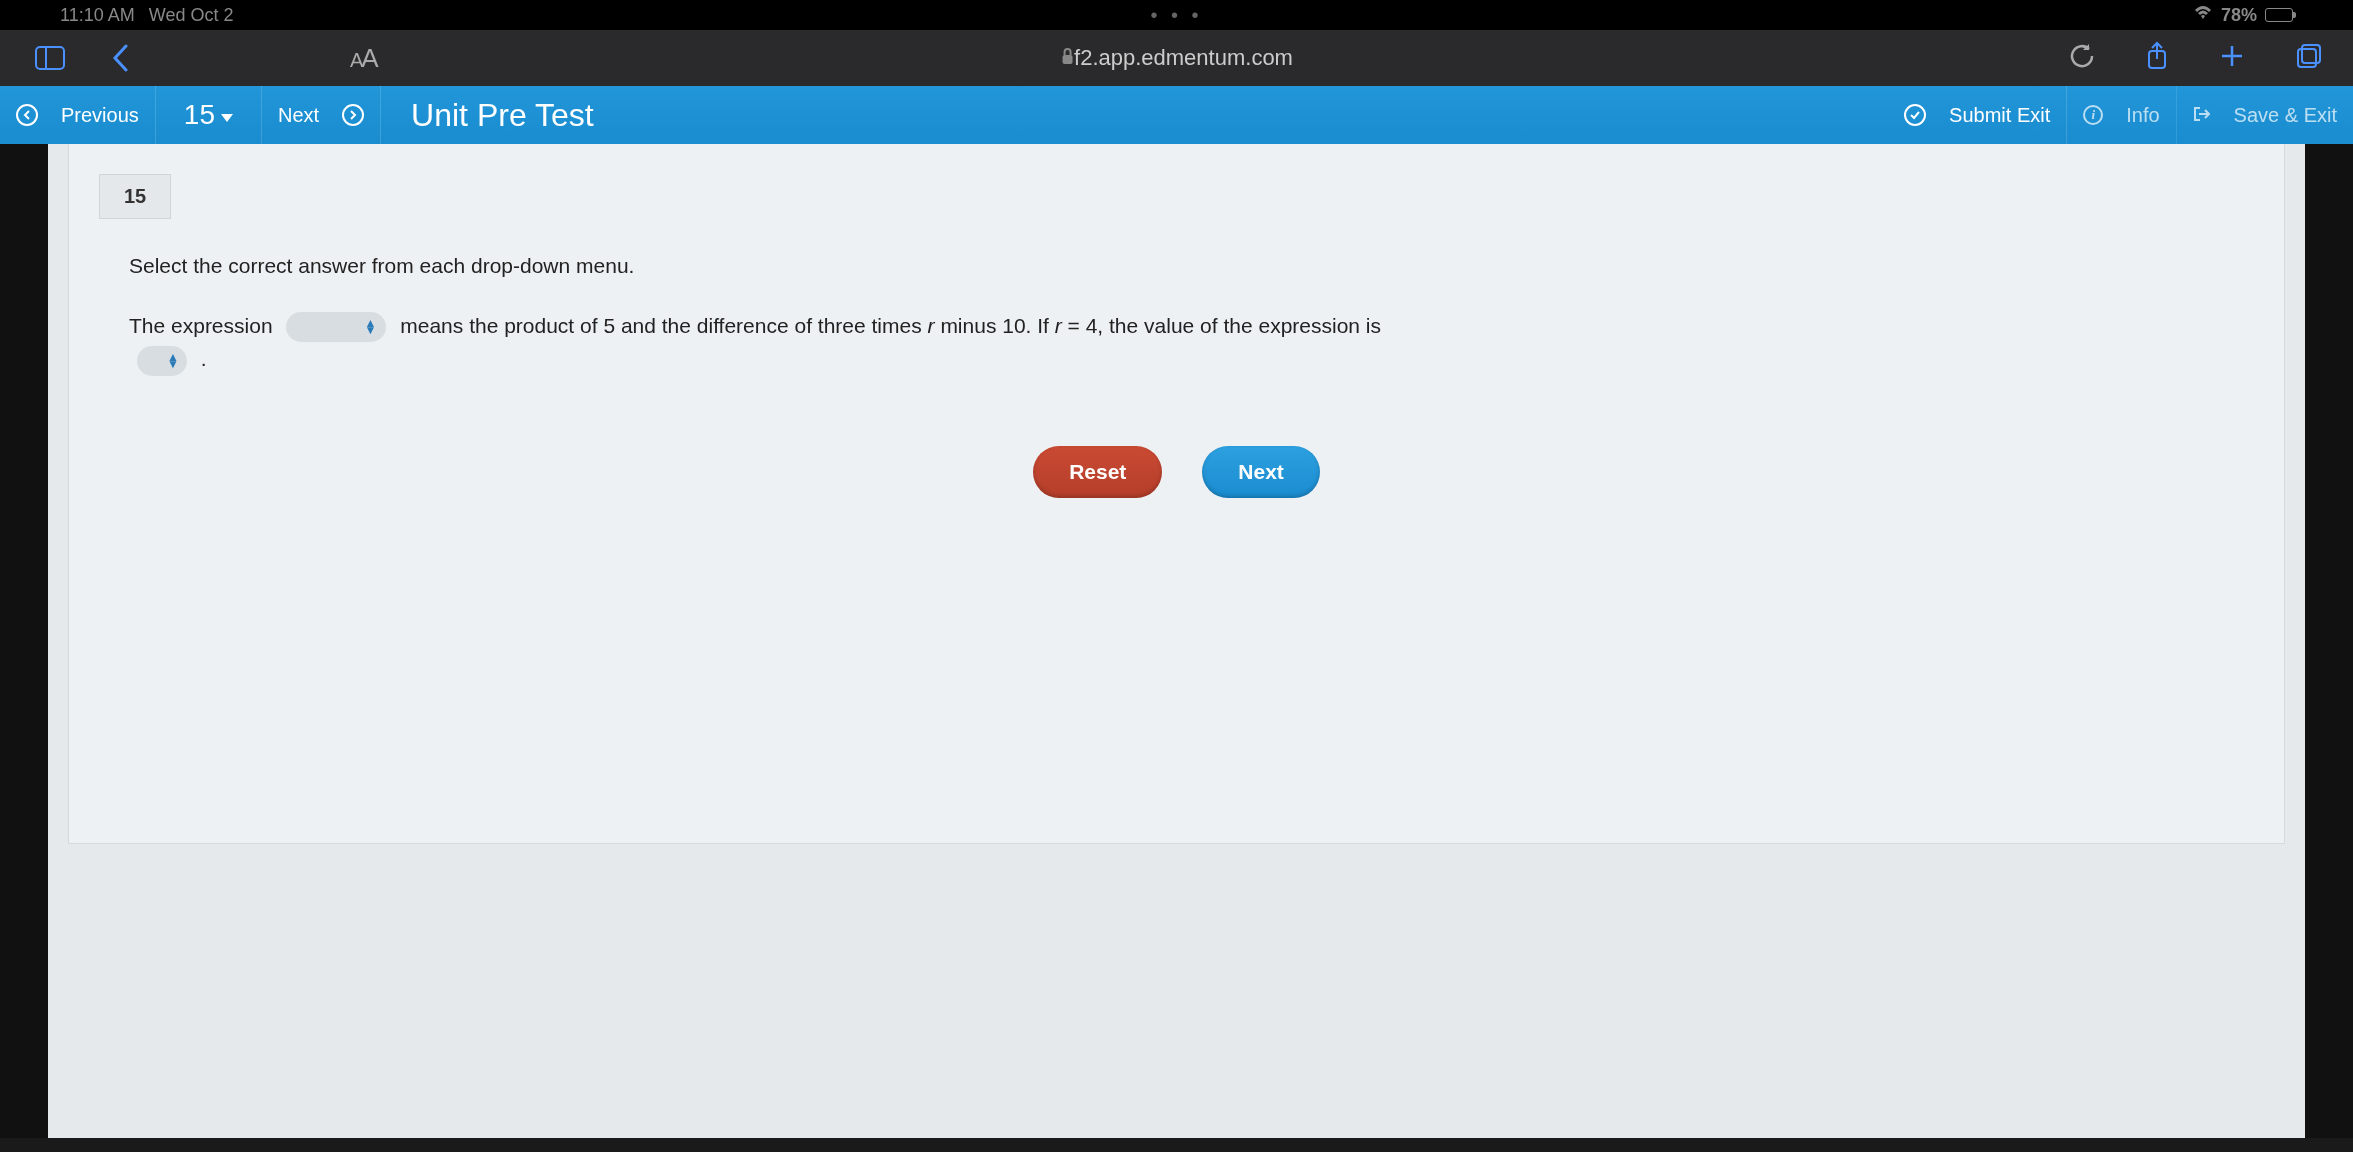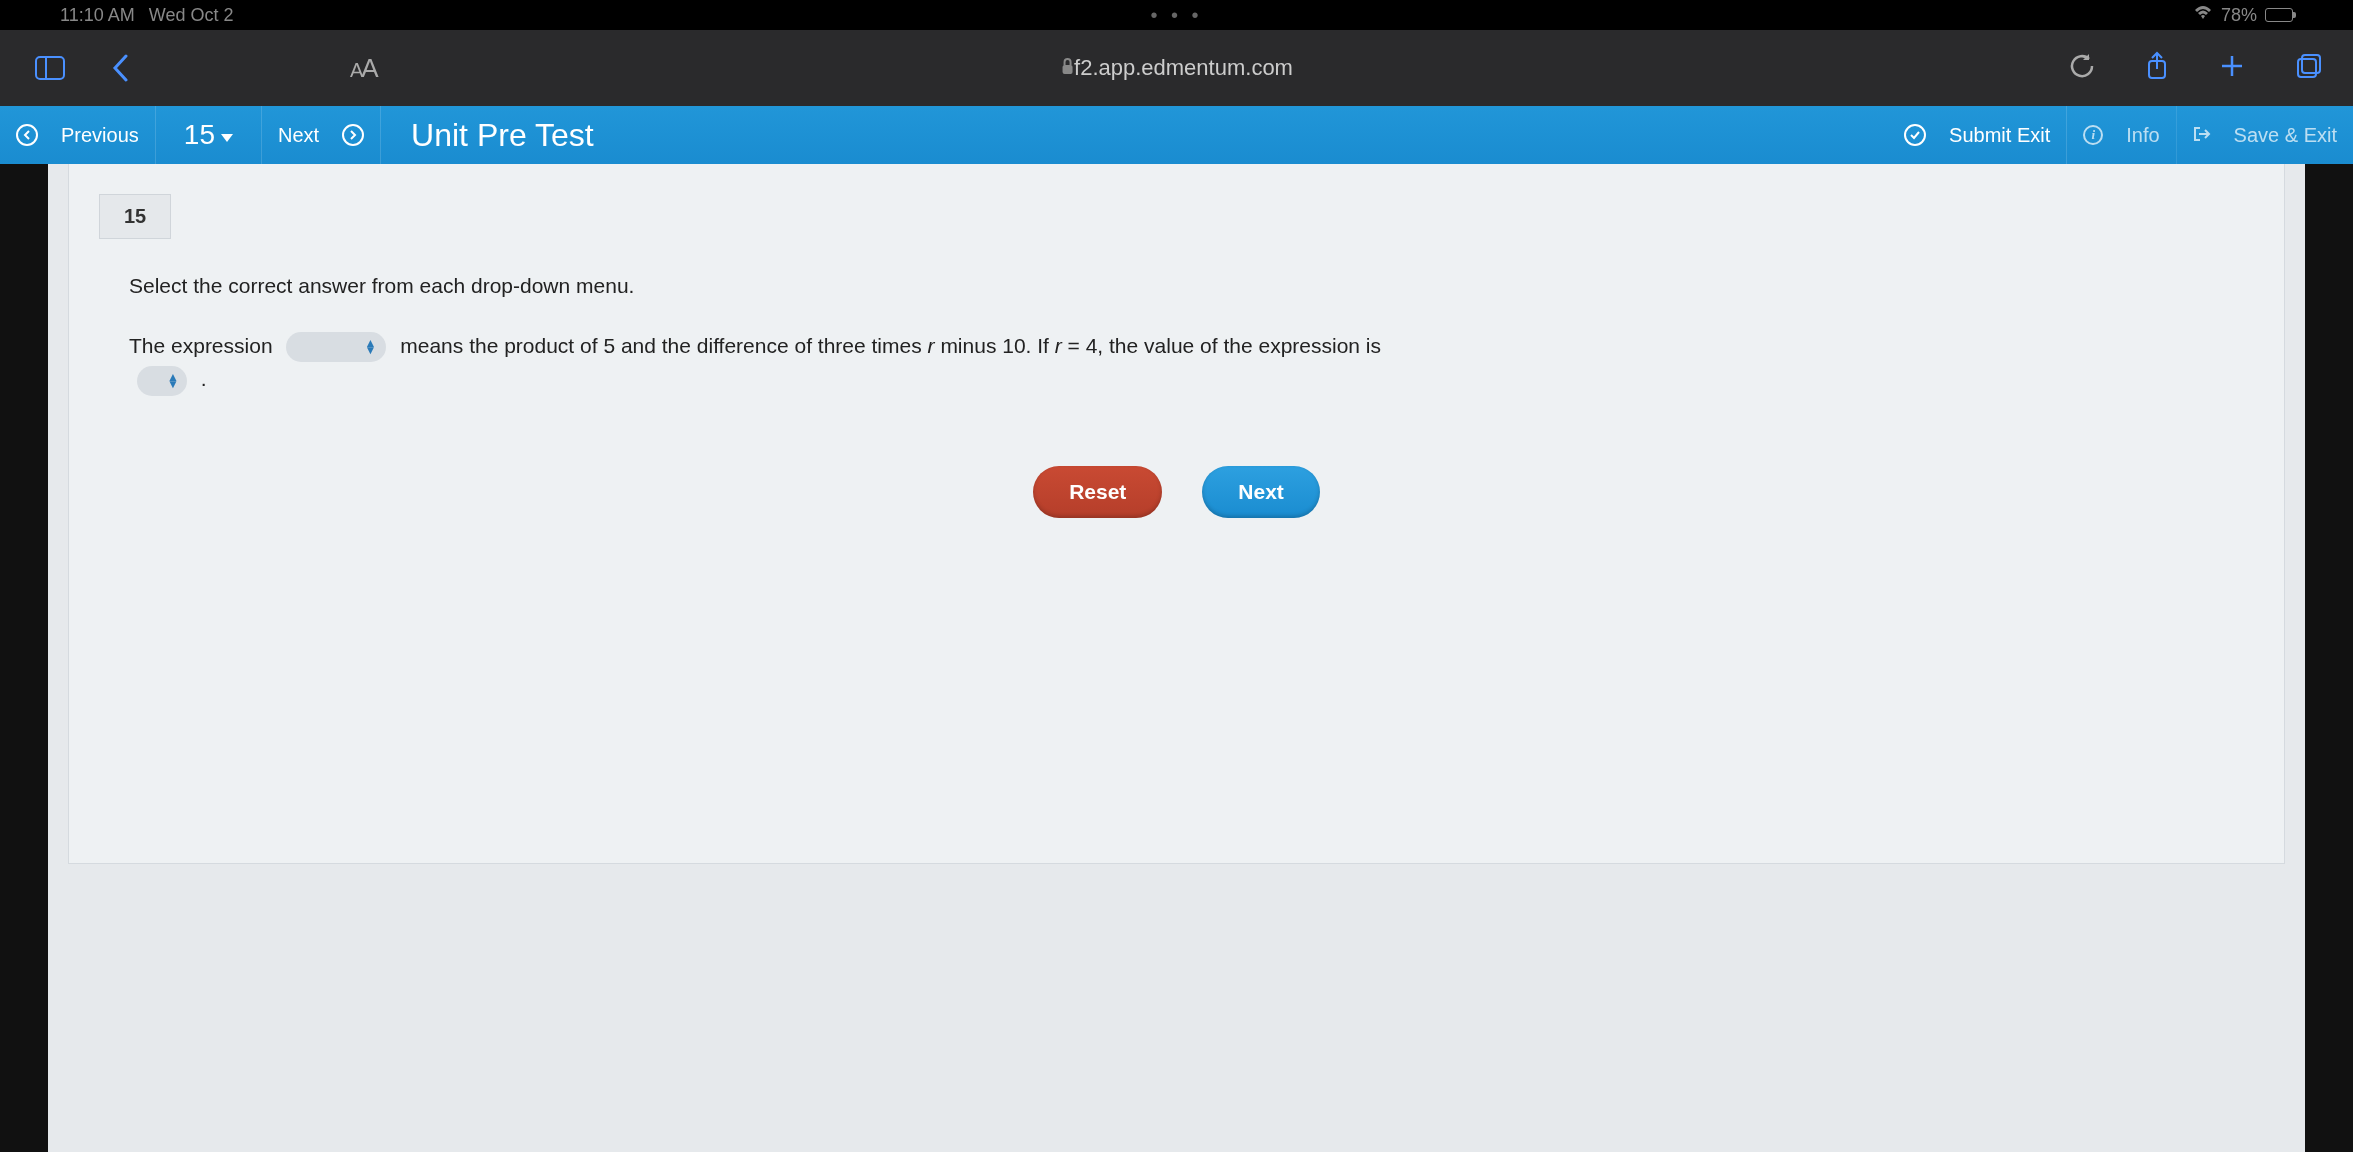--- a/index.html
+++ b/index.html
@@ -2,28 +2,28 @@
 <html><head>
 <meta charset="utf-8">
 <style>
 * { margin: 0; padding: 0; box-sizing: border-box; font-family: -apple-system, BlinkMacSystemFont, "Segoe UI", Helvetica, Arial, sans-serif; }
 body { background: #1a1a1a; width: 2353px; height: 1152px; overflow: hidden; }
 
 
 .status-bar { height: 30px; background: #000000; color: #888; display: flex; align-items: center; padding: 0 60px; font-size: 18px; position: relative; }
 .status-left { display: flex; gap: 14px; }
 .status-center { position: absolute; left: 50%; transform: translateX(-50%); letter-spacing: 4px; color: #666; font-size: 20px; }
-.status-right { margin-left: auto; display: flex; align-items: center; gap: 8px; }
+.status-right { margin-left: auto; display: flex; align-items: center; gap: 8px; font-weight: bold; }
 .wifi-icon { display: inline-block; }
 .battery { display: inline-block; width: 28px; height: 14px; border: 1px solid #888; border-radius: 3px; position: relative; }
 .battery::after { content: ""; position: absolute; right: -4px; top: 3px; width: 3px; height: 6px; background: #888; border-radius: 0 2px 2px 0; }
 .battery-fill { background: #888; height: 100%; border-radius: 2px; }
 
 
-.safari-bar { height: 76px; background: #2a2a2c; display: flex; align-items: center; padding: 0 30px; gap: 30px; position: relative; }
+.safari-bar { height: 56px; background: #2a2a2c; display: flex; align-items: center; padding: 0 30px; gap: 30px; position: relative; }
 .safari-btn { color: #4a90ff; font-size: 28px; display: flex; align-items: center; justify-content: center; width: 40px; height: 40px; cursor: pointer; }
 .sidebar-toggle svg { width: 30px; height: 24px; }
 .aa-btn { color: #aaa; font-size: 20px; letter-spacing: -2px; margin-left: 180px; }
 .aa-btn .big { font-size: 26px; }
 .url-area { position: absolute; left: 50%; transform: translateX(-50%); display: flex; align-items: center; gap: 0; color: #ccc; font-size: 22px; }
 .lock-icon { font-size: 18px; color: #888; }
 .safari-right { margin-left: auto; display: flex; gap: 50px; align-items: center; }
 .reload-icon, .share-icon, .plus-icon, .tabs-icon { color: #4a90ff; cursor: pointer; }
 
 

